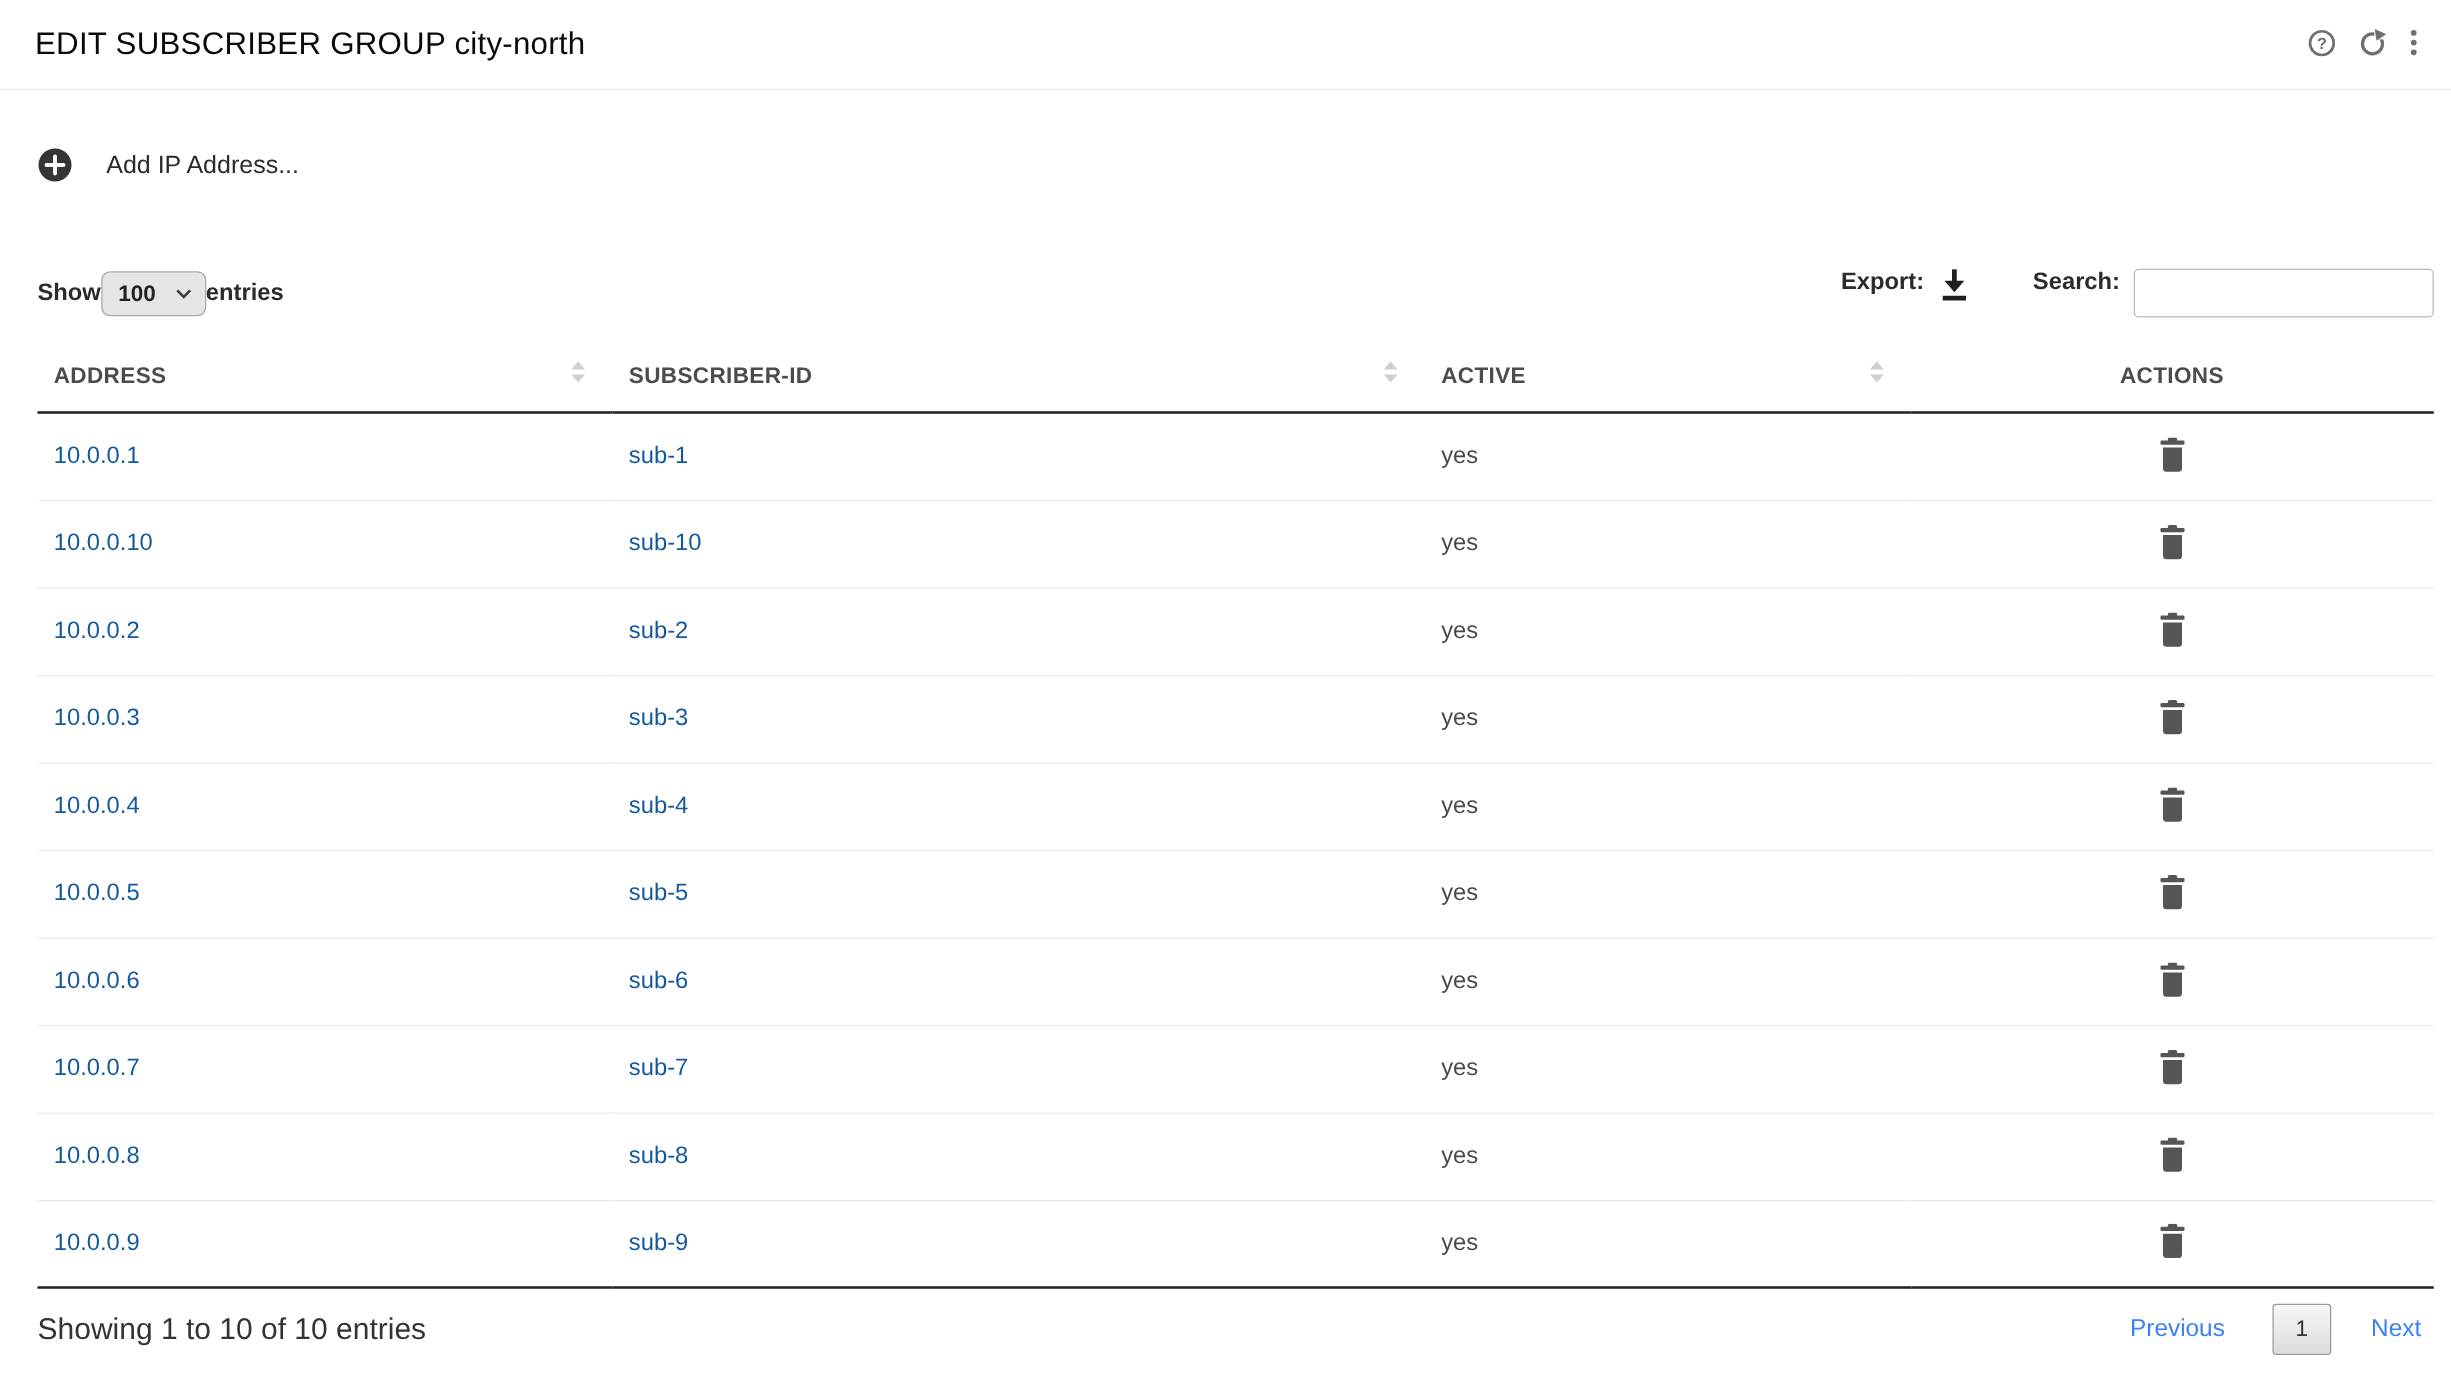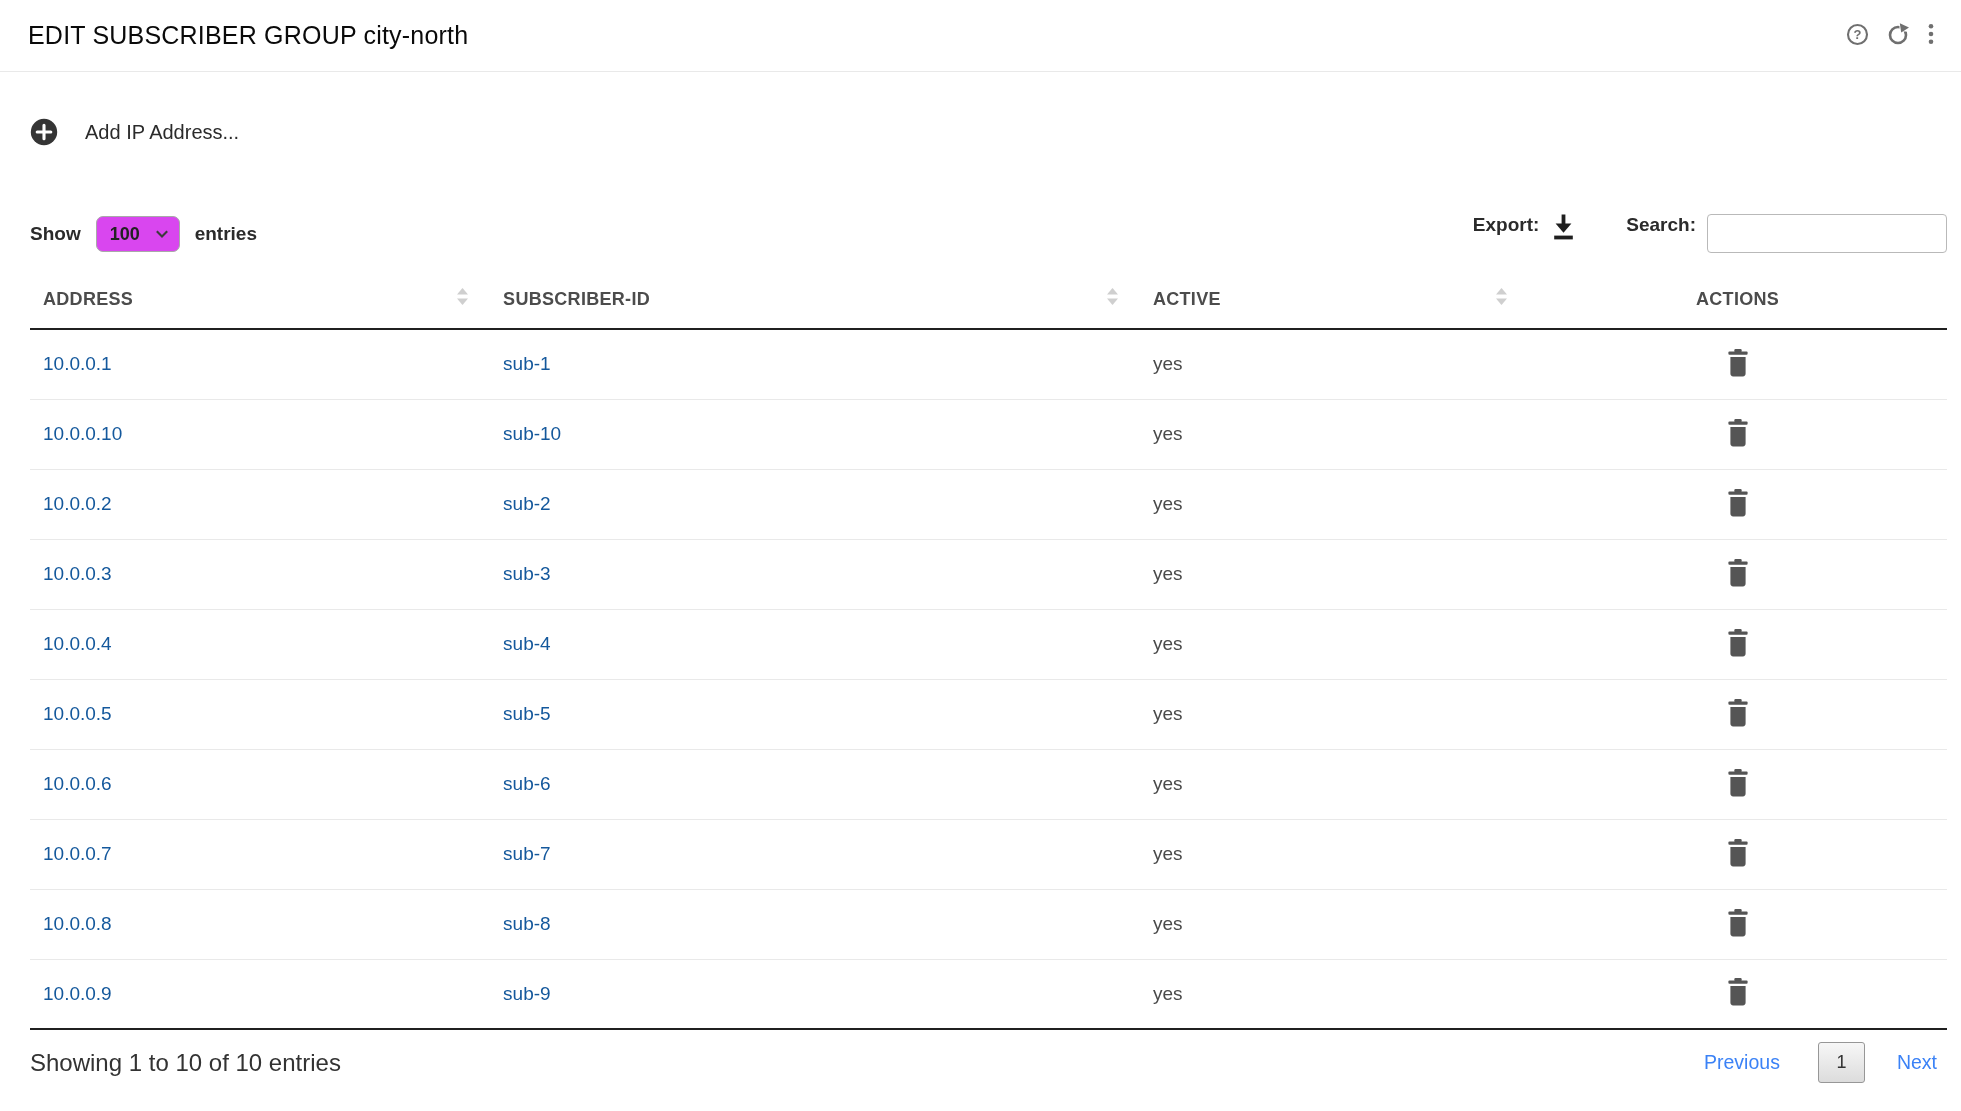--- a/index.html
+++ b/index.html
@@ -13,24 +13,24 @@
   .icon-btn { background:none; border:none; cursor:pointer; display:flex; align-items:center; padding:2px; }
 
   
   .content { padding:0 14px 0 30px; }
 
   .add-btn { margin-top:46px; display:inline-flex; align-items:center; gap:27px;
              background:none; border:none; cursor:pointer;
              font-family:inherit; font-size:20px; color:#2b2b2b; }
 
   .controls { margin-top:64px; display:flex; justify-content:space-between; align-items:center; }
-  .show-group { display:flex; align-items:center; gap:15px; font-size:19px; font-weight:700; color:#2b2b2b; }
+  .show-group { display:flex; align-items:center; gap:0; font-size:19px; font-weight:700; color:#2b2b2b; }
   .select-wrap { position:relative; display:inline-flex; }
   .page-size-select { -webkit-appearance:none; appearance:none; font-family:inherit;
-             font-size:18px; font-weight:700; color:#222; background:#d946ef;
+             font-size:18px; font-weight:700; color:#222; background:#e5e5e5;
              border:1px solid #a9a9a9; border-radius:7px; padding:7px 38px 7px 13px; cursor:pointer; }
   .select-wrap svg { position:absolute; right:11px; top:50%; transform:translateY(-50%); pointer-events:none; }
 
   .export-search { display:flex; align-items:flex-start;margin-left:18px; }
   .export-label, .search-label { font-size:19px; font-weight:700; color:#2b2b2b; }
   .export-icon-btn { background:none; border:none; cursor:pointer; margin:0 0 0 12px; display:flex; }
   .search-label { margin-left:50px; }
   .search-input { margin-left:11px; width:240px; height:39px; border:1px solid #b9b9b9; border-radius:4px;
                   font-family:inherit; font-size:18px; padding:0 10px; color:#333; outline:none; }
 

